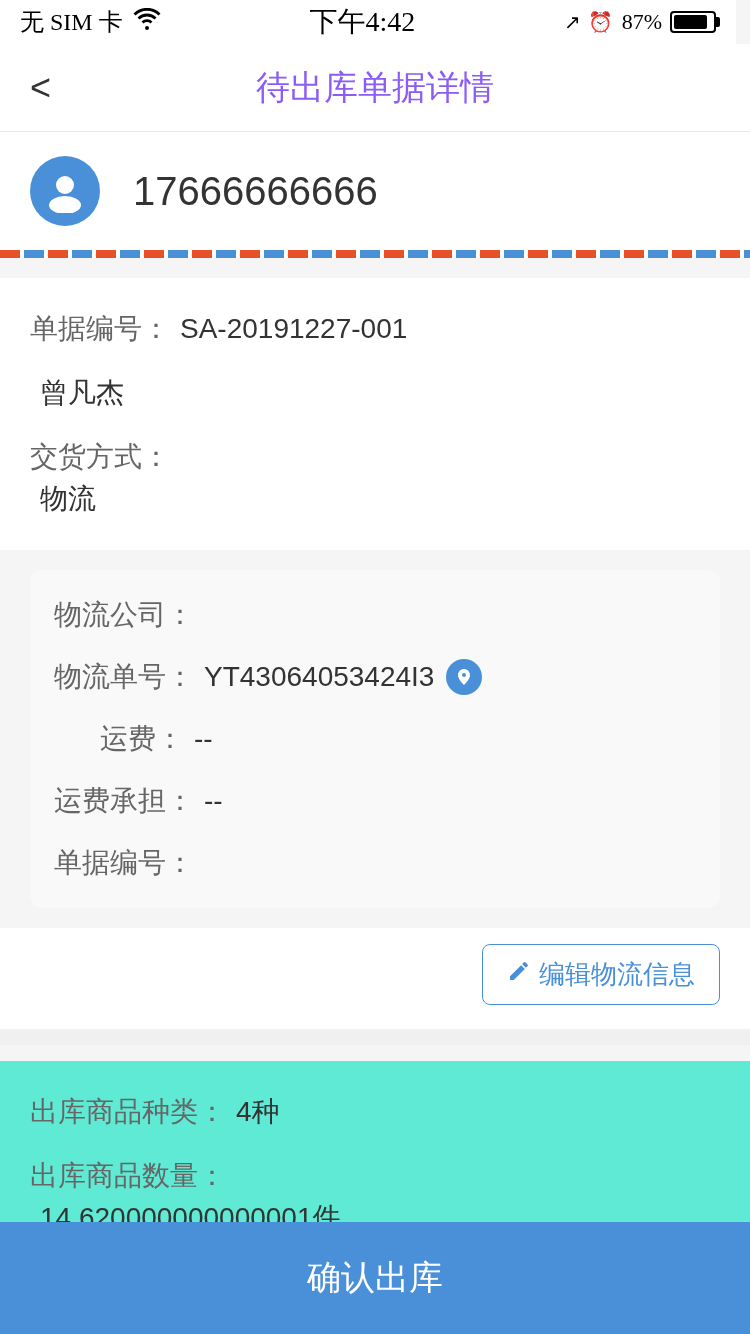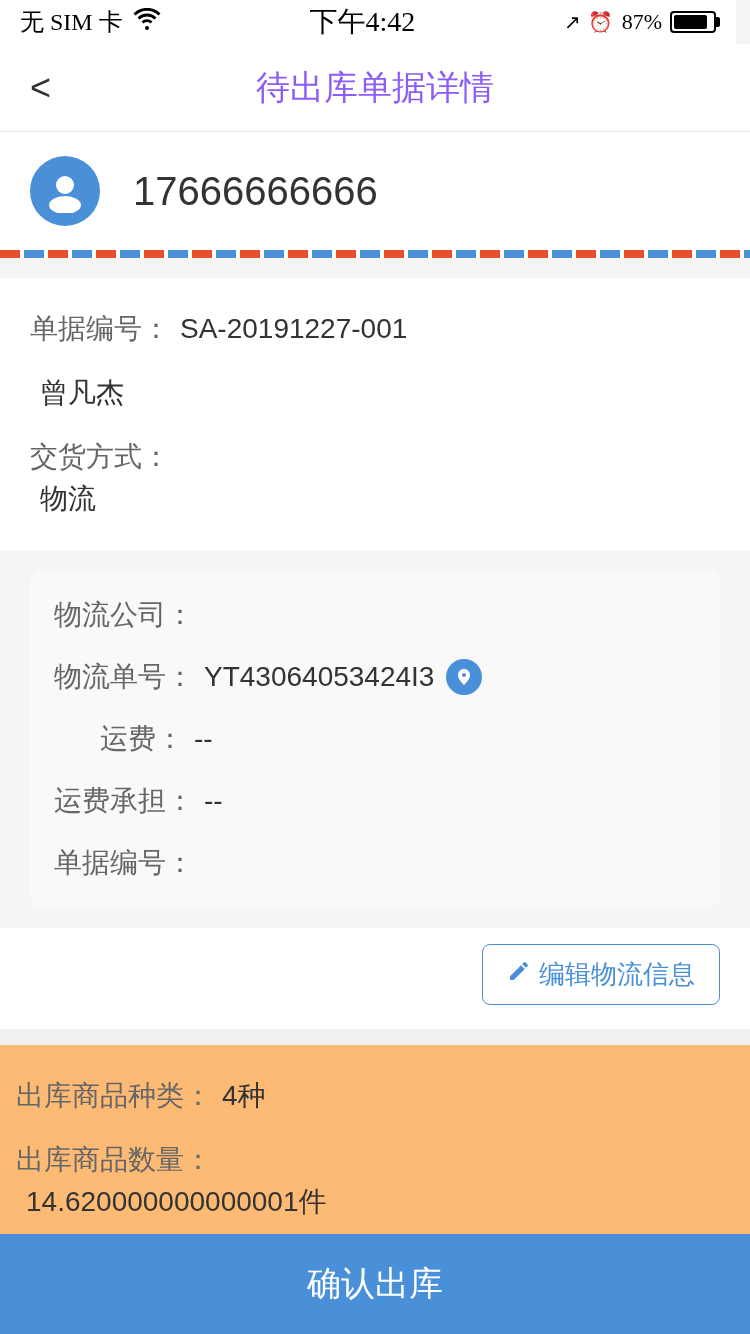--- a/index.html
+++ b/index.html
@@ -187,22 +187,23 @@
     }
 
     
     .section-divider {
       height: 16px;
       background: #f0f0f0;
     }
 
     
     .goods-section {
-      background: #fdba74;
-      padding: 30px 16px 20px;
+      background: #5eead4;
+      padding: 30px 30px 20px;
+      margin-top: 16px;
     }
 
     
     .detail-btn-row {
       display: flex;
       justify-content: flex-end;
       padding: 16px 30px 24px;
       background: #fff;
     }
     .detail-btn {
@@ -224,21 +225,21 @@
       background: #f5f5f5;
       min-height: 200px;
     }
 
     
     .confirm-bar {
       position: fixed;
       bottom: 0;
       left: 0;
       width: 750px;
-      height: 100px;
+      height: 112px;
       background: #4a90d9;
       display: flex;
       align-items: center;
       justify-content: center;
       cursor: pointer;
     }
     .confirm-btn-text {
       color: #fff;
       font-size: 34px;
       font-weight: 500;

